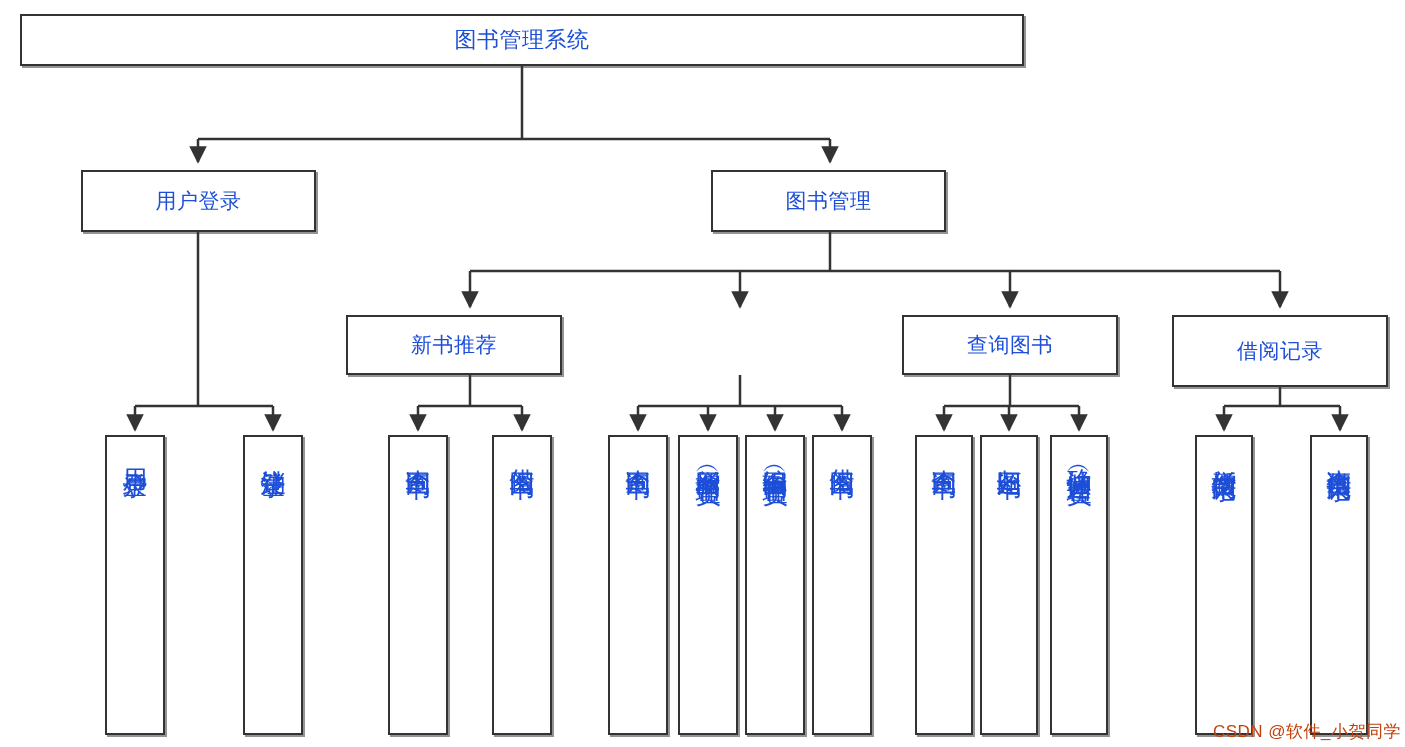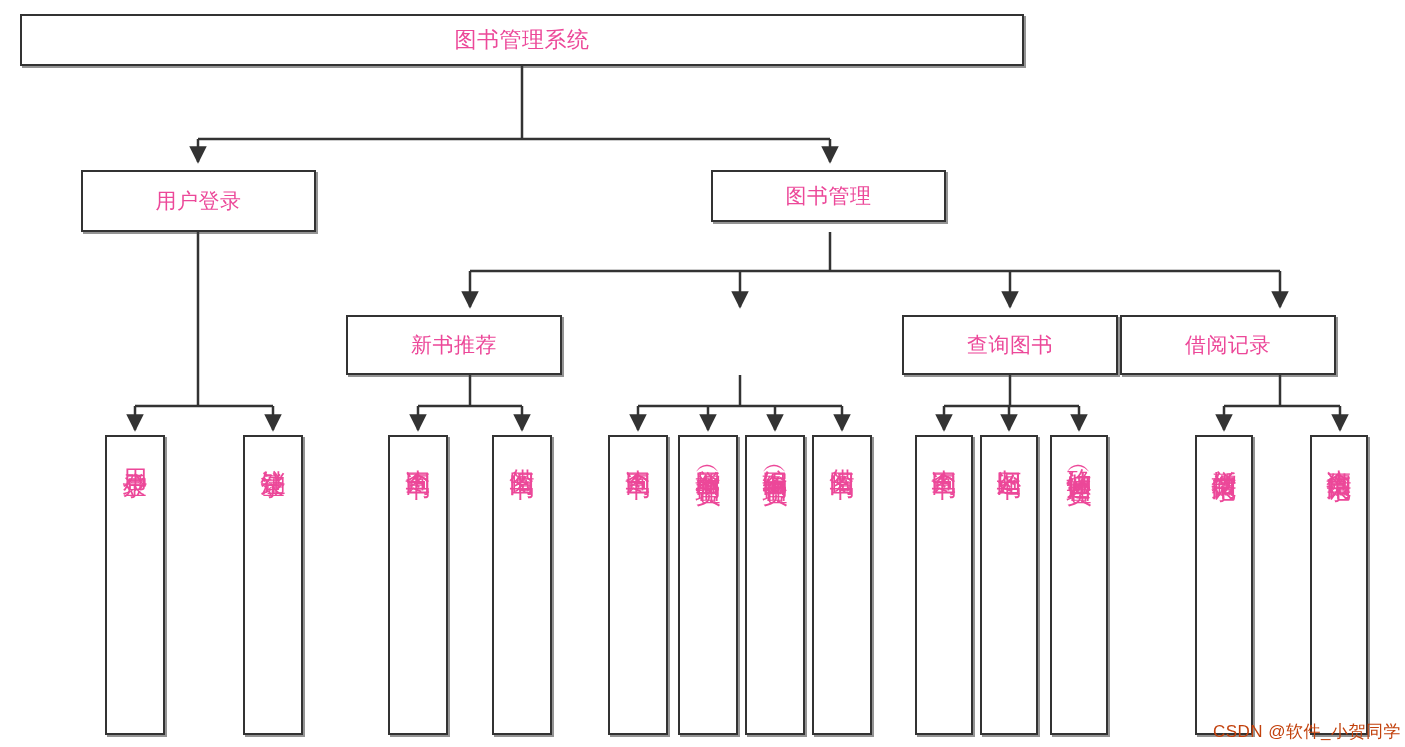--- a/index.html
+++ b/index.html
@@ -28,21 +28,21 @@
   }
   .node {
     position: absolute;
     box-sizing: border-box;
     background: #ffffff;
     border: 2px solid #333333;
     box-shadow: 2px 2px 0 rgba(60,60,60,0.55);
     display: flex;
     align-items: center;
     justify-content: center;
-    color: #ec4899;
+    color: #1d4ed8;
   }
   .node-label {
     display: block;
     text-align: center;
     line-height: 1.18;
     letter-spacing: 0.5px;
   }
   
   .node.h .node-label {
     font-size: 21px;
@@ -132,31 +132,31 @@
     </g>
   </svg>
 
   <div class="node h root" style="left:20px; top:14px; width:1004px; height:52px;">
     <span class="node-label">图书管理系统</span>
   </div>
 
   <div class="node h" style="left:81px; top:170px; width:235px; height:62px;">
     <span class="node-label">用户登录</span>
   </div>
-  <div class="node h" style="left:711px; top:170px; width:235px; height:52px;justify-content:center;">
+  <div class="node h" style="left:711px; top:170px; width:235px; height:62px;justify-content:center;">
     <span class="node-label">图书管理</span>
   </div>
 
   <div class="node h" style="left:346px; top:315px; width:216px; height:60px;">
     <span class="node-label">新书推荐</span>
   </div>
   <div class="node h" style="left:902px; top:315px; width:216px; height:60px;">
     <span class="node-label">查询图书</span>
   </div>
-  <div class="node h" style="left:1120px; top:315px; width:216px; height:60px;">
+  <div class="node h" style="left:1172px; top:315px; width:216px; height:72px;">
     <span class="node-label">借阅记录</span>
   </div>
 
   <div class="node v" style="left:105px; top:435px; width:60px; height:300px;">
     <span class="node-label">用户登录</span>
   </div>
   <div class="node v" style="left:243px; top:435px; width:60px; height:300px;">
     <span class="node-label">注销登录</span>
   </div>
 

